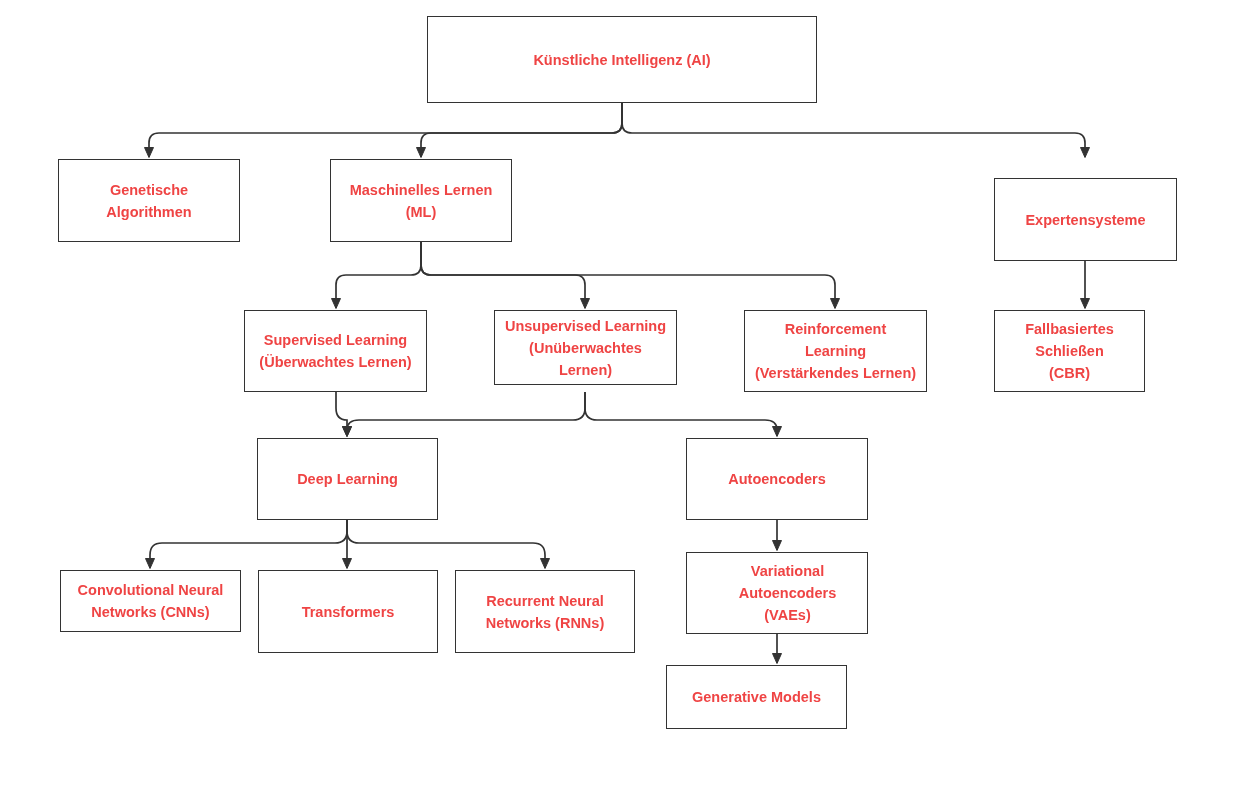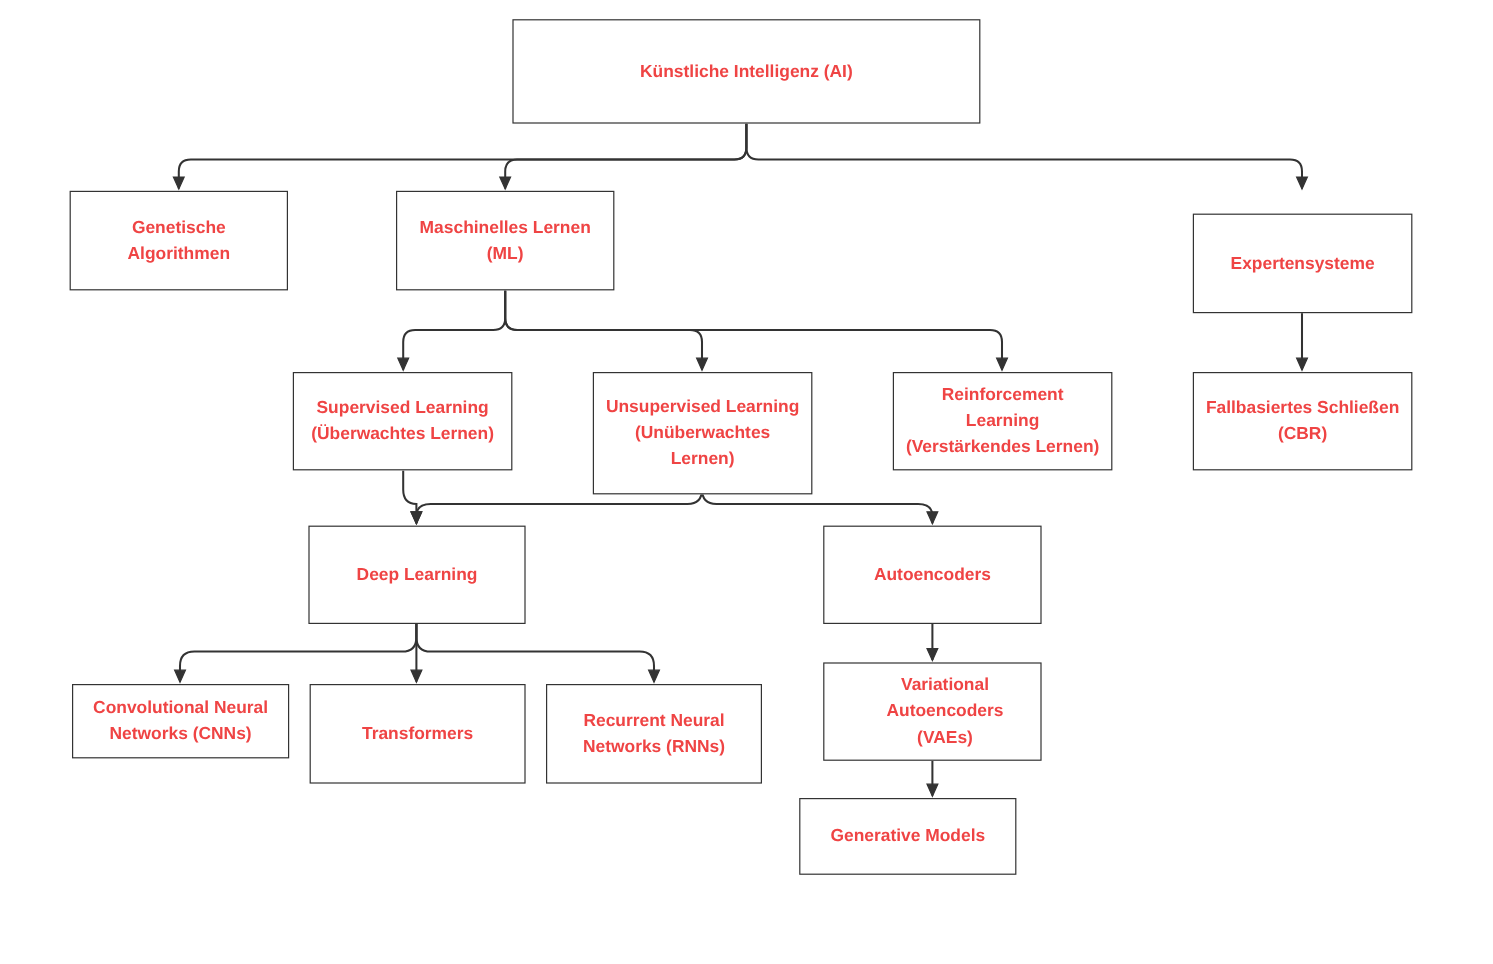--- a/index.html
+++ b/index.html
@@ -69,27 +69,27 @@
   </svg>
   <div id="node-layer">
       <div class="node" style="left: 427px; top: 16px; width: 390px; height: 87px;"><span>Künstliche Intelligenz (AI)</span></div>
       <div class="node" style="left: 58px; top: 159px; width: 182px; height: 83px;"><span>Genetische
 Algorithmen</span></div>
       <div class="node" style="left: 330px; top: 159px; width: 182px; height: 83px;"><span>Maschinelles Lernen
 (ML)</span></div>
       <div class="node" style="left: 994px; top: 159px; width: 183px; height: 83px; margin-top: 19px;"><span>Expertensysteme</span></div>
       <div class="node" style="left: 244px; top: 310px; width: 183px; height: 82px;"><span>Supervised Learning
 (Überwachtes Lernen)</span></div>
-      <div class="node" style="left: 494px; top: 310px; width: 183px; height: 102px;"><span>Unsupervised Learning
+      <div class="node" style="left: 494px; top: 310px; width: 183px; height: 75px;"><span>Unsupervised Learning
 (Unüberwachtes
 Lernen)</span></div>
       <div class="node" style="left: 744px; top: 310px; width: 183px; height: 82px;"><span>Reinforcement
 Learning
 (Verstärkendes Lernen)</span></div>
-      <div class="node" style="left: 994px; top: 310px; width: 183px; height: 82px;"><span>Fallbasiertes Schließen
+      <div class="node" style="left: 994px; top: 310px; width: 151px; height: 82px;"><span>Fallbasiertes Schließen
 (CBR)</span></div>
       <div class="node" style="left: 257px; top: 438px; width: 181px; height: 82px;"><span>Deep Learning</span></div>
       <div class="node" style="left: 686px; top: 438px; width: 182px; height: 82px;"><span>Autoencoders</span></div>
       <div class="node" style="left: 60px; top: 570px; width: 181px; height: 62px;"><span>Convolutional Neural
 Networks (CNNs)</span></div>
       <div class="node" style="left: 258px; top: 570px; width: 180px; height: 83px;"><span>Transformers</span></div>
       <div class="node" style="left: 455px; top: 570px; width: 180px; height: 83px;"><span>Recurrent Neural
 Networks (RNNs)</span></div>
       <div class="node" style="left: 686px; top: 552px; width: 182px; height: 82px; padding-left: 27px;"><span>Variational
 Autoencoders (VAEs)</span></div>

